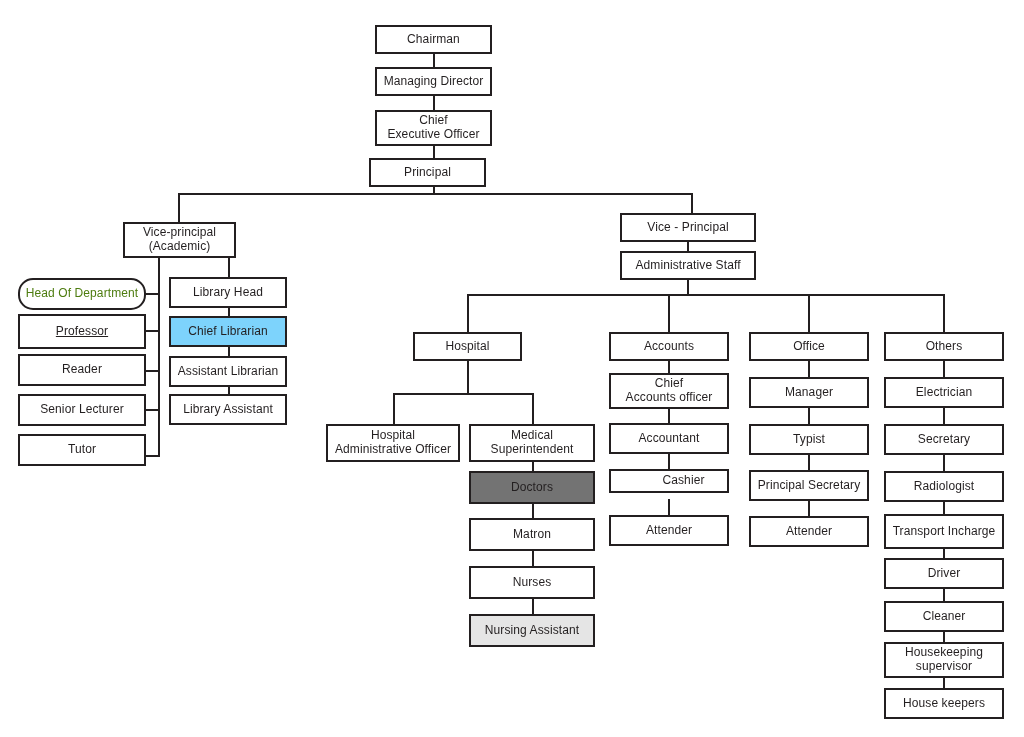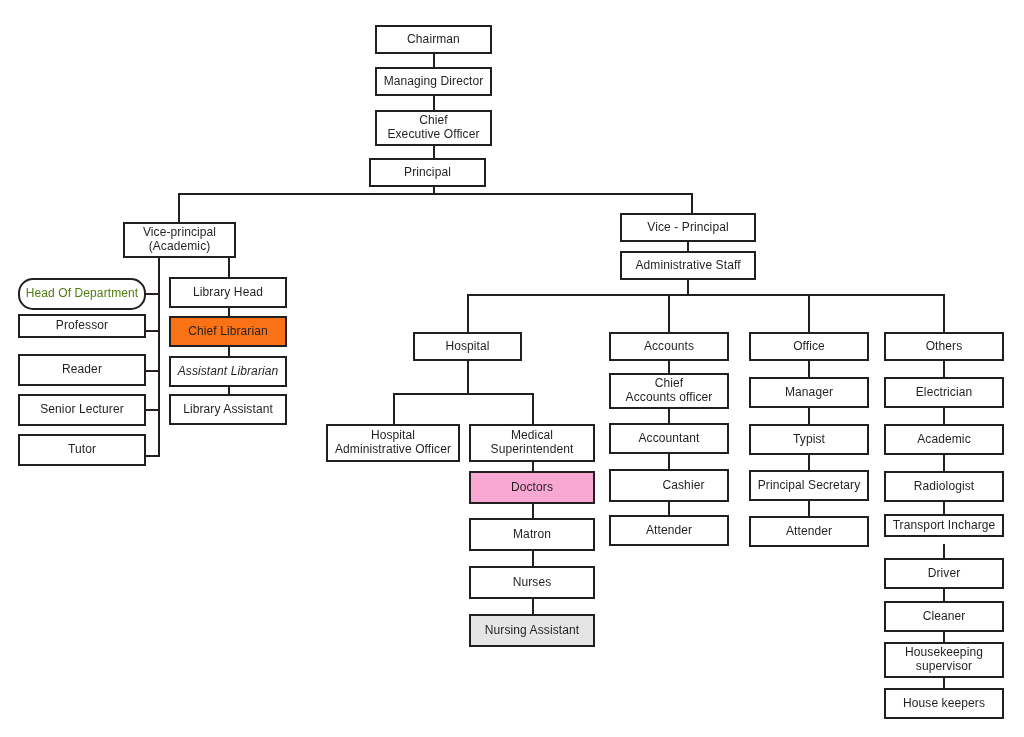--- a/index.html
+++ b/index.html
@@ -92,53 +92,53 @@
     <div class="edge" style="background: rgb(35, 31, 32); left: 943px; top: 631px; width: 2px; height: 12px;"></div>
     <div class="edge" style="background: rgb(35, 31, 32); left: 943px; top: 677px; width: 2px; height: 12px;"></div>
     <div class="node" style="left: 375px; top: 25px; width: 117px; height: 29px; border-color: rgb(35, 31, 32); background: rgb(255, 255, 255); color: rgb(35, 31, 32);">Chairman</div>
     <div class="node" style="left: 375px; top: 67px; width: 117px; height: 29px; border-color: rgb(35, 31, 32); background: rgb(255, 255, 255); color: rgb(35, 31, 32);">Managing Director</div>
     <div class="node" style="left: 375px; top: 110px; width: 117px; height: 36px; border-color: rgb(35, 31, 32); background: rgb(255, 255, 255); color: rgb(35, 31, 32);">Chief
 Executive Officer</div>
     <div class="node" style="left: 369px; top: 158px; width: 117px; height: 29px; border-color: rgb(35, 31, 32); background: rgb(255, 255, 255); color: rgb(35, 31, 32);">Principal</div>
     <div class="node" style="left: 123px; top: 222px; width: 113px; height: 36px; border-color: rgb(35, 31, 32); background: rgb(255, 255, 255); color: rgb(35, 31, 32);">Vice-principal
 (Academic)</div>
     <div class="node" style="left: 18px; top: 278px; width: 128px; height: 32px; border-color: rgb(35, 31, 32); background: rgb(255, 255, 255); color: #4d7c0f; border-radius: 15px;">Head Of Department</div>
-    <div class="node" style="left: 18px; top: 314px; width: 128px; height: 24px; border-color: rgb(35, 31, 32); background: rgb(255, 255, 255); color: rgb(35, 31, 32);">Professor</div>
+    <div class="node" style="left: 18px; top: 314px; width: 128px; height: 35px; border-color: rgb(35, 31, 32); background: rgb(255, 255, 255); color: rgb(35, 31, 32); text-decoration: underline;">Professor</div>
     <div class="node" style="left: 18px; top: 354px; width: 128px; height: 32px; border-color: rgb(35, 31, 32); background: rgb(255, 255, 255); color: rgb(35, 31, 32);">Reader</div>
     <div class="node" style="left: 18px; top: 394px; width: 128px; height: 32px; border-color: rgb(35, 31, 32); background: rgb(255, 255, 255); color: rgb(35, 31, 32);">Senior Lecturer</div>
     <div class="node" style="left: 18px; top: 434px; width: 128px; height: 32px; border-color: rgb(35, 31, 32); background: rgb(255, 255, 255); color: rgb(35, 31, 32);">Tutor</div>
     <div class="node" style="left: 169px; top: 277px; width: 118px; height: 31px; border-color: rgb(35, 31, 32); background: rgb(255, 255, 255); color: rgb(35, 31, 32);">Library Head</div>
-    <div class="node" style="left: 169px; top: 316px; width: 118px; height: 31px; border-color: rgb(35, 31, 32); background: #f97316; color: rgb(35, 31, 32);">Chief Librarian</div>
-    <div class="node" style="left: 169px; top: 356px; width: 118px; height: 31px; border-color: rgb(35, 31, 32); background: rgb(255, 255, 255); color: rgb(35, 31, 32); font-style: italic;">Assistant Librarian</div>
+    <div class="node" style="left: 169px; top: 316px; width: 118px; height: 31px; border-color: rgb(35, 31, 32); background: #7dd3fc; color: rgb(35, 31, 32);">Chief Librarian</div>
+    <div class="node" style="left: 169px; top: 356px; width: 118px; height: 31px; border-color: rgb(35, 31, 32); background: rgb(255, 255, 255); color: rgb(35, 31, 32);">Assistant Librarian</div>
     <div class="node" style="left: 169px; top: 394px; width: 118px; height: 31px; border-color: rgb(35, 31, 32); background: rgb(255, 255, 255); color: rgb(35, 31, 32);">Library Assistant</div>
     <div class="node" style="left: 620px; top: 213px; width: 136px; height: 29px; border-color: rgb(35, 31, 32); background: rgb(255, 255, 255); color: rgb(35, 31, 32);">Vice - Principal</div>
     <div class="node" style="left: 620px; top: 251px; width: 136px; height: 29px; border-color: rgb(35, 31, 32); background: rgb(255, 255, 255); color: rgb(35, 31, 32);">Administrative Staff</div>
     <div class="node" style="left: 413px; top: 332px; width: 109px; height: 29px; border-color: rgb(35, 31, 32); background: rgb(255, 255, 255); color: rgb(35, 31, 32);">Hospital</div>
     <div class="node" style="left: 326px; top: 424px; width: 134px; height: 38px; border-color: rgb(35, 31, 32); background: rgb(255, 255, 255); color: rgb(35, 31, 32);">Hospital
 Administrative Officer</div>
     <div class="node" style="left: 469px; top: 424px; width: 126px; height: 38px; border-color: rgb(35, 31, 32); background: rgb(255, 255, 255); color: rgb(35, 31, 32);">Medical
 Superintendent</div>
-    <div class="node" style="left: 469px; top: 471px; width: 126px; height: 33px; border-color: rgb(35, 31, 32); background: #f9a8d4; color: rgb(35, 31, 32);">Doctors</div>
+    <div class="node" style="left: 469px; top: 471px; width: 126px; height: 33px; border-color: rgb(35, 31, 32); background: #737373; color: rgb(35, 31, 32);">Doctors</div>
     <div class="node" style="left: 469px; top: 518px; width: 126px; height: 33px; border-color: rgb(35, 31, 32); background: rgb(255, 255, 255); color: rgb(35, 31, 32);">Matron</div>
     <div class="node" style="left: 469px; top: 566px; width: 126px; height: 33px; border-color: rgb(35, 31, 32); background: rgb(255, 255, 255); color: rgb(35, 31, 32);">Nurses</div>
     <div class="node" style="left: 469px; top: 614px; width: 126px; height: 33px; border-color: rgb(35, 31, 32); background: #e5e5e5; color: rgb(35, 31, 32);">Nursing Assistant</div>
     <div class="node" style="left: 609px; top: 332px; width: 120px; height: 29px; border-color: rgb(35, 31, 32); background: rgb(255, 255, 255); color: rgb(35, 31, 32);">Accounts</div>
     <div class="node" style="left: 609px; top: 373px; width: 120px; height: 36px; border-color: rgb(35, 31, 32); background: rgb(255, 255, 255); color: rgb(35, 31, 32);">Chief
 Accounts officer</div>
     <div class="node" style="left: 609px; top: 423px; width: 120px; height: 31px; border-color: rgb(35, 31, 32); background: rgb(255, 255, 255); color: rgb(35, 31, 32);">Accountant</div>
-    <div class="node" style="left: 609px; top: 469px; width: 120px; height: 33px; border-color: rgb(35, 31, 32); background: rgb(255, 255, 255); color: rgb(35, 31, 32); padding-left: 32px;">Cashier</div>
+    <div class="node" style="left: 609px; top: 469px; width: 120px; height: 24px; border-color: rgb(35, 31, 32); background: rgb(255, 255, 255); color: rgb(35, 31, 32); padding-left: 32px;">Cashier</div>
     <div class="node" style="left: 609px; top: 515px; width: 120px; height: 31px; border-color: rgb(35, 31, 32); background: rgb(255, 255, 255); color: rgb(35, 31, 32);">Attender</div>
     <div class="node" style="left: 749px; top: 332px; width: 120px; height: 29px; border-color: rgb(35, 31, 32); background: rgb(255, 255, 255); color: rgb(35, 31, 32);">Office</div>
     <div class="node" style="left: 749px; top: 377px; width: 120px; height: 31px; border-color: rgb(35, 31, 32); background: rgb(255, 255, 255); color: rgb(35, 31, 32);">Manager</div>
     <div class="node" style="left: 749px; top: 424px; width: 120px; height: 31px; border-color: rgb(35, 31, 32); background: rgb(255, 255, 255); color: rgb(35, 31, 32);">Typist</div>
     <div class="node" style="left: 749px; top: 470px; width: 120px; height: 31px; border-color: rgb(35, 31, 32); background: rgb(255, 255, 255); color: rgb(35, 31, 32);">Principal Secretary</div>
     <div class="node" style="left: 749px; top: 516px; width: 120px; height: 31px; border-color: rgb(35, 31, 32); background: rgb(255, 255, 255); color: rgb(35, 31, 32);">Attender</div>
     <div class="node" style="left: 884px; top: 332px; width: 120px; height: 29px; border-color: rgb(35, 31, 32); background: rgb(255, 255, 255); color: rgb(35, 31, 32);">Others</div>
     <div class="node" style="left: 884px; top: 377px; width: 120px; height: 31px; border-color: rgb(35, 31, 32); background: rgb(255, 255, 255); color: rgb(35, 31, 32);">Electrician</div>
-    <div class="node" style="left: 884px; top: 424px; width: 120px; height: 31px; border-color: rgb(35, 31, 32); background: rgb(255, 255, 255); color: rgb(35, 31, 32);">Academic</div>
+    <div class="node" style="left: 884px; top: 424px; width: 120px; height: 31px; border-color: rgb(35, 31, 32); background: rgb(255, 255, 255); color: rgb(35, 31, 32);">Secretary</div>
     <div class="node" style="left: 884px; top: 471px; width: 120px; height: 31px; border-color: rgb(35, 31, 32); background: rgb(255, 255, 255); color: rgb(35, 31, 32);">Radiologist</div>
-    <div class="node" style="left: 884px; top: 514px; width: 120px; height: 23px; border-color: rgb(35, 31, 32); background: rgb(255, 255, 255); color: rgb(35, 31, 32);">Transport Incharge</div>
+    <div class="node" style="left: 884px; top: 514px; width: 120px; height: 35px; border-color: rgb(35, 31, 32); background: rgb(255, 255, 255); color: rgb(35, 31, 32);">Transport Incharge</div>
     <div class="node" style="left: 884px; top: 558px; width: 120px; height: 31px; border-color: rgb(35, 31, 32); background: rgb(255, 255, 255); color: rgb(35, 31, 32);">Driver</div>
     <div class="node" style="left: 884px; top: 601px; width: 120px; height: 31px; border-color: rgb(35, 31, 32); background: rgb(255, 255, 255); color: rgb(35, 31, 32);">Cleaner</div>
     <div class="node" style="left: 884px; top: 642px; width: 120px; height: 36px; border-color: rgb(35, 31, 32); background: rgb(255, 255, 255); color: rgb(35, 31, 32);">Housekeeping
 supervisor</div>
     <div class="node" style="left: 884px; top: 688px; width: 120px; height: 31px; border-color: rgb(35, 31, 32); background: rgb(255, 255, 255); color: rgb(35, 31, 32);">House keepers</div>
   </div>
 
 </body></html>

